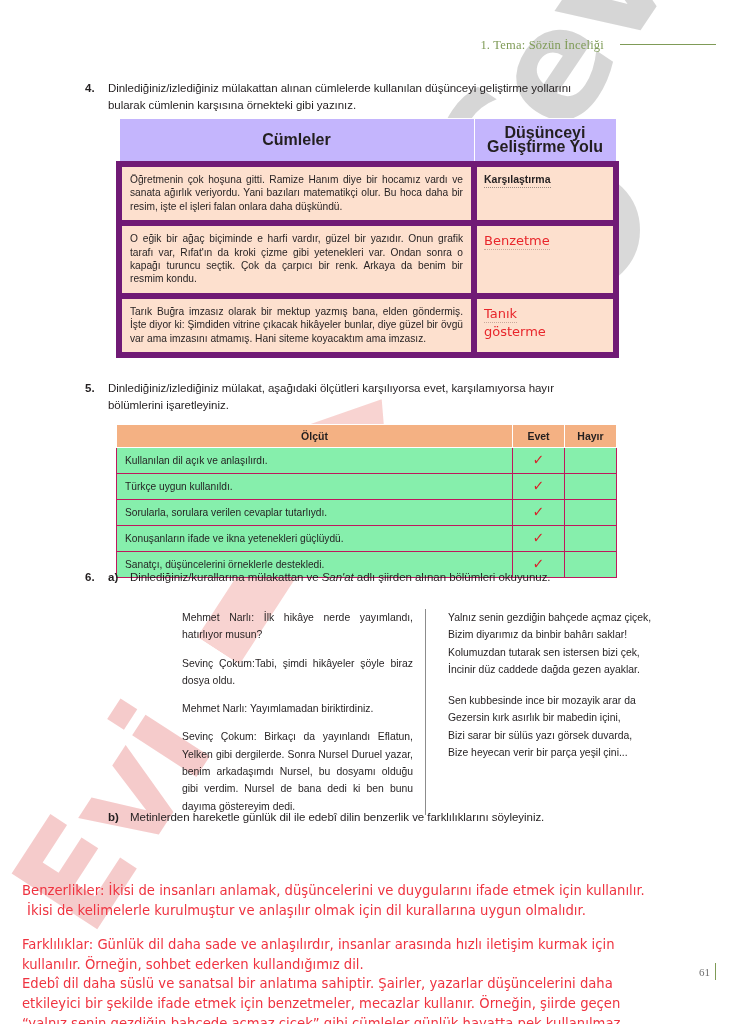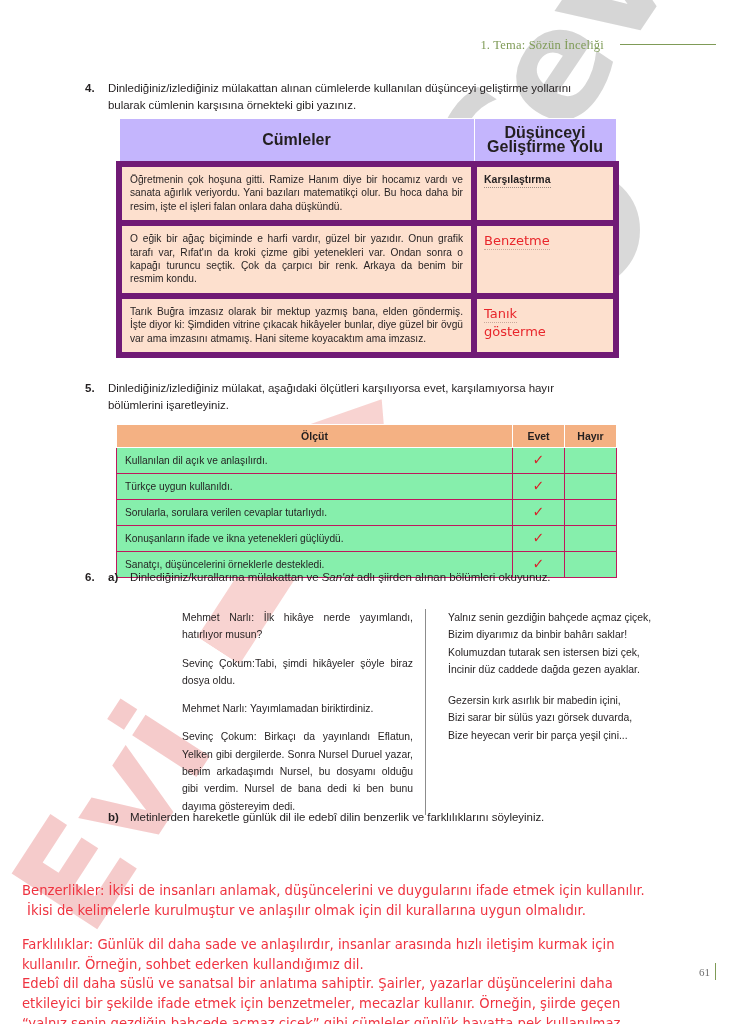--- a/index.html
+++ b/index.html
@@ -423,20 +423,21 @@
       <p>Sevinç Çokum: Birkaçı da yayınlandı Eflatun, Yelken gibi dergilerde. Sonra Nursel Duruel yazar, benim arkadaşımdı Nursel, bu dosyamı olduğu gibi verdim. Nursel de bana dedi ki ben bunu dayıma göstereyim dedi.</p>
     </div>
     <div class="rd-col rd-right">
       <div class="stanza">
         <span class="vline">Yalnız senin gezdiğin bahçede açmaz çiçek,</span>
         <span class="vline">Bizim diyarımız da binbir bahârı saklar!</span>
         <span class="vline">Kolumuzdan tutarak sen istersen bizi çek,</span>
         <span class="vline">İncinir düz caddede dağda gezen ayaklar.</span>
       </div>
       <div class="stanza">
+        <span class="vline">Sen kubbesinde ince bir mozayik arar da</span>
         <span class="vline">Gezersin kırk asırlık bir mabedin içini,</span>
         <span class="vline">Bizi sarar bir sülüs yazı görsek duvarda,</span>
         <span class="vline">Bize heyecan verir bir parça yeşil çini...</span>
       </div>
     </div>
   </div>
 
   <div class="q-block" id="q6b">
     <span class="q-num"></span>
     <span class="q-sub">b)</span>

